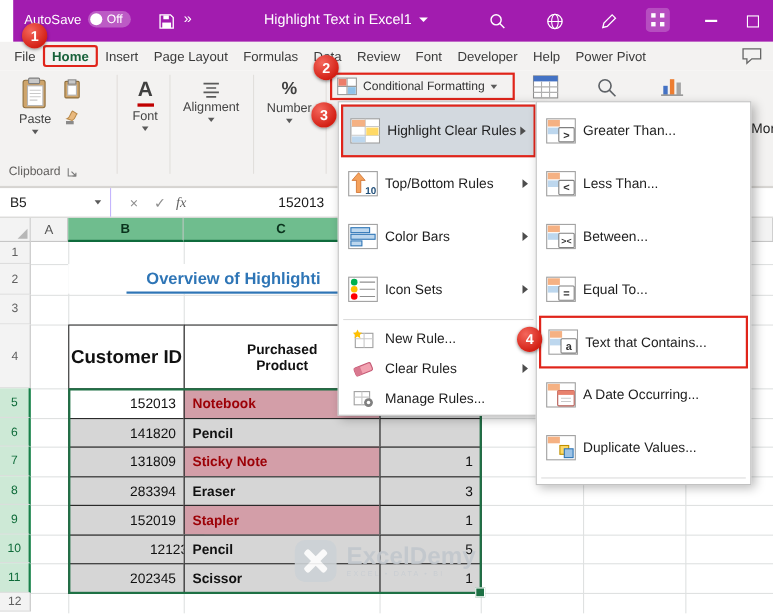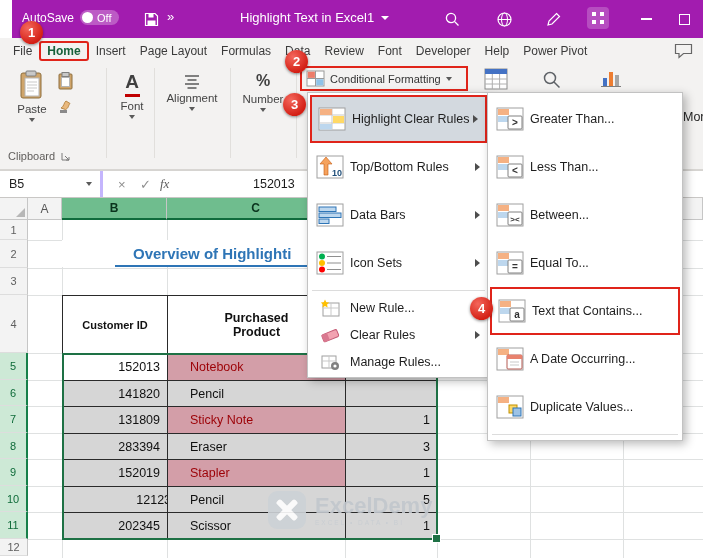--- a/index.html
+++ b/index.html
@@ -28,37 +28,37 @@
   .glabel{position:absolute;font-size:11px;color:#605E5C;display:flex;align-items:center;gap:6px;}
   .stackgrp{position:absolute;display:flex;flex-direction:column;align-items:center;gap:3px;cursor:pointer;}
   .slabel{font-size:11.5px;color:#444;}
   .dcaret{width:0;height:0;border-left:3.5px solid transparent;border-right:3.5px solid transparent;border-top:4px solid #5A5A5A;}
   .cfbtn{position:absolute;left:300px;top:2px;width:168px;height:25px;border:2px solid #E0241A;display:flex;align-items:center;gap:5px;padding-left:4px;box-sizing:border-box;cursor:pointer;}
   .cfbtn .lbl{font-size:11px;color:#333;white-space:nowrap;}
   .aglyph{font-size:19px;font-weight:bold;color:#404040;line-height:19px;}
   .pglyph{font-size:16px;font-weight:bold;color:#404040;}
   
   .fbar{position:absolute;left:0;top:170px;width:703px;height:28px;background:#fff;border-top:1px solid #D6D4D1;border-bottom:1px solid #C9C7C5;box-sizing:border-box;}
-  .namebox{position:absolute;left:0;top:0;width:100px;height:26px;border-right:3px solid #c4b5fd;display:flex;align-items:center;}
+  .namebox{position:absolute;left:0;top:0;width:100px;height:26px;border-right:1px solid #c4b5fd;display:flex;align-items:center;}
   .namebox .nm{padding-left:9px;font-size:12.5px;color:#222;flex:1;}
   .fctl{position:absolute;top:0;height:26px;display:flex;align-items:center;font-size:13px;color:#8f8f8f;}
   .fxv{position:absolute;left:253px;top:0;height:26px;display:flex;align-items:center;font-size:12.5px;color:#1a1a1a;}
   
   .sheet{position:absolute;left:0;top:198px;width:703px;height:360px;background:#fff;overflow:hidden;}
   .corner{position:absolute;left:0;top:0;width:28px;height:22px;background:#F3F3F3;border-right:1px solid #C6C6C6;border-bottom:1px solid #C6C6C6;box-sizing:border-box;}
   .corner::after{content:"";position:absolute;right:2px;bottom:2px;width:0;height:0;border-left:9px solid transparent;border-bottom:9px solid #B7B7B7;}
   .colhdr{position:absolute;top:0;height:22px;box-sizing:border-box;border-right:1px solid #C6C6C6;border-bottom:1px solid #C6C6C6;background:#F3F3F3;color:#555;font-size:12px;display:flex;align-items:center;justify-content:center;cursor:pointer;}
   .colhdr.sel{background:#6FBD8E;color:#0A331D;border-bottom:2px solid #0F6B3C;font-weight:bold;}
   .rowhdr{position:absolute;left:0;width:28px;box-sizing:border-box;border-right:1px solid #C6C6C6;border-bottom:1px solid #DDDDDD;background:#F3F3F3;color:#5f5f5f;font-size:11px;display:flex;align-items:center;justify-content:center;cursor:pointer;}
   .rowhdr.sel{background:#CDE9D6;color:#0E6B39;border-right:2px solid #17804A;}
   .hl{position:absolute;left:28px;right:0;height:1px;background:#DFE1E1;}
   .vl{position:absolute;top:22px;bottom:0;width:1px;background:#DFE1E1;}
   .cell{position:absolute;box-sizing:border-box;border:1px solid #2A2A2A;font-size:12.5px;color:#111;display:flex;align-items:center;}
   .cell.num{justify-content:flex-end;padding-right:7px;}
-  .cell.txt{padding-left:22px;}
+  .cell.txt{padding-left:7px;font-weight:bold;}
   .cell.hdr{font-weight:bold;justify-content:center;text-align:center;background:#fff;}
   .cell.gray{background:#D6D6D6;}
   .cell.pink{background:#D39EA8;color:#9C0006;}
   .titlecell{position:absolute;left:62px;top:42px;width:376px;height:27px;background:#fff;font-size:15px;font-weight:bold;color:#2E75B6;display:flex;align-items:center;padding-left:71px;box-sizing:border-box;white-space:nowrap;}
   .titleline{position:absolute;left:115px;top:67px;width:322px;height:2px;background:#2E75B6;}
   .selbox{position:absolute;left:62px;top:155px;width:376px;height:187px;border:2px solid #1E7145;box-sizing:border-box;z-index:5;pointer-events:none;}
   .selhandle{position:absolute;left:432px;top:336px;width:7px;height:7px;background:#1E7145;border:1px solid #fff;z-index:6;}
   .watermark{position:absolute;left:268px;top:293px;display:flex;align-items:center;gap:9px;z-index:7;opacity:.9;pointer-events:none;}
   .wlogo{position:relative;width:38px;height:38px;border-radius:9px;background:#CDD2D6;}
   .wlogo i{position:absolute;left:6px;top:16px;width:26px;height:6px;background:#fff;border-radius:2px;display:block;}
@@ -315,21 +315,21 @@
     <div class="vl" style="left:62px;"></div>
       <div class="vl" style="left:167px;"></div>
       <div class="vl" style="left:345px;"></div>
     <div class="vl" style="left:437px;"></div>
       <div class="vl" style="left:530px;"></div>
       <div class="vl" style="left:623px;"></div>
 
     <div class="titlecell">Overview of Highlighti</div>
     <div class="titleline"></div>
 
-    <div class="cell hdr" style="left:62px;top:97px;width:106px;height:59px;font-size:11px;">Customer ID</div>
+    <div class="cell hdr" style="left:62px;top:97px;width:106px;height:59px;font-size:17px;">Customer ID</div>
     <div class="cell hdr" style="left:167px;top:97px;width:179px;height:59px;font-size:12.5px;">
         <span style="width:92px;">Purchased Product</span>
       </div>
 
     <div class="cell num" style="left:62px;top:155px;width:106px;height:28px;background:#fff;">152013</div>
     <div class="cell txt pink" style="left:167px;top:155px;width:179px;height:28px;">Notebook</div>
     <div class="cell num gray" style="left:345px;top:155px;width:93px;height:28px;"></div>
 
     <div class="cell num gray" style="left:62px;top:182px;width:106px;height:27px;">141820</div>
     <div class="cell txt gray" style="left:167px;top:182px;width:179px;height:27px;">Pencil</div>
@@ -399,21 +399,21 @@
     </div>
     <div class="mi big">
       <span class="mi-ico">
         <svg width="28" height="24">
             <rect x="1" y="1" width="26" height="22" fill="#fff" stroke="#A0A0A0"></rect>
             <rect x="3" y="4" width="17" height="4.5" fill="#BDD7EE" stroke="#2E75B6"></rect>
             <rect x="3" y="10" width="22" height="4.5" fill="#BDD7EE" stroke="#2E75B6"></rect>
             <rect x="3" y="16" width="10" height="4.5" fill="#BDD7EE" stroke="#2E75B6"></rect>
           </svg>
       </span>
-      <span class="mi-label">Data Bars</span>
+      <span class="mi-label">Color Bars</span>
       <span class="mi-arrow"></span>
     </div>
     <div class="mi big">
       <span class="mi-ico">
         <svg width="28" height="24">
             <rect x="1" y="1" width="26" height="22" fill="#fff" stroke="#A0A0A0"></rect>
             <circle cx="6" cy="5.5" r="3" fill="#00B050"></circle>
             <line x1="11" y1="5.5" x2="25" y2="5.5" stroke="#8F8F8F"></line>
             <circle cx="6" cy="12" r="3" fill="#FFC000"></circle>
             <line x1="11" y1="12" x2="25" y2="12" stroke="#8F8F8F"></line>

